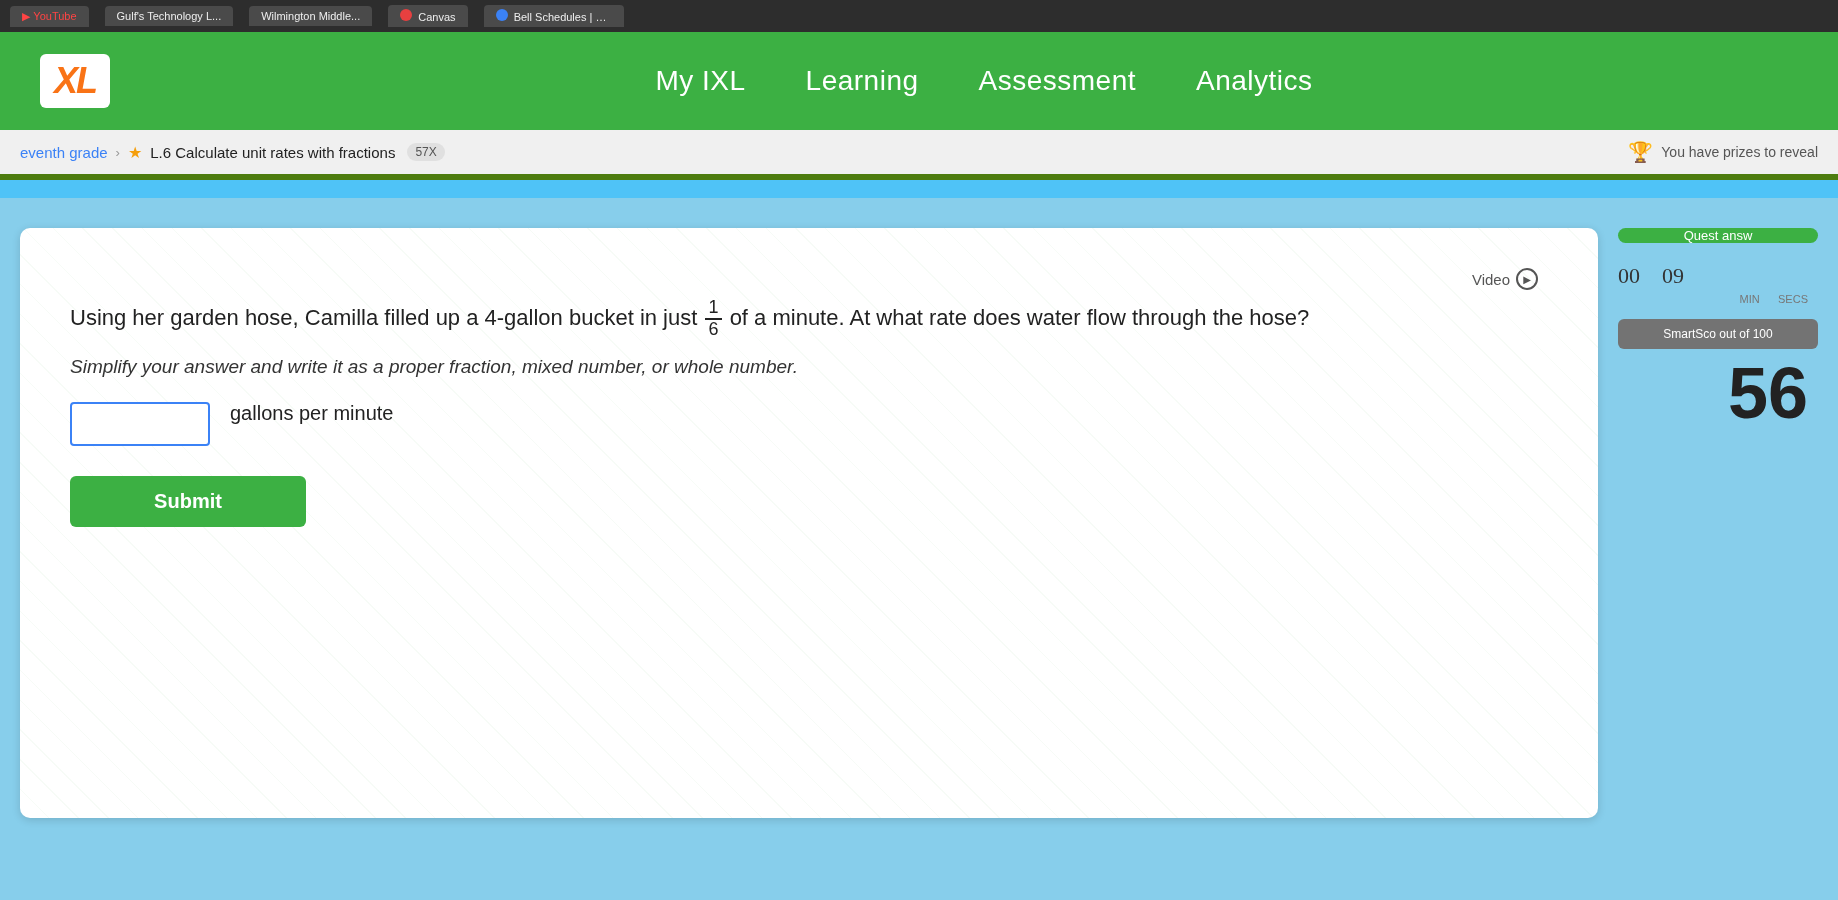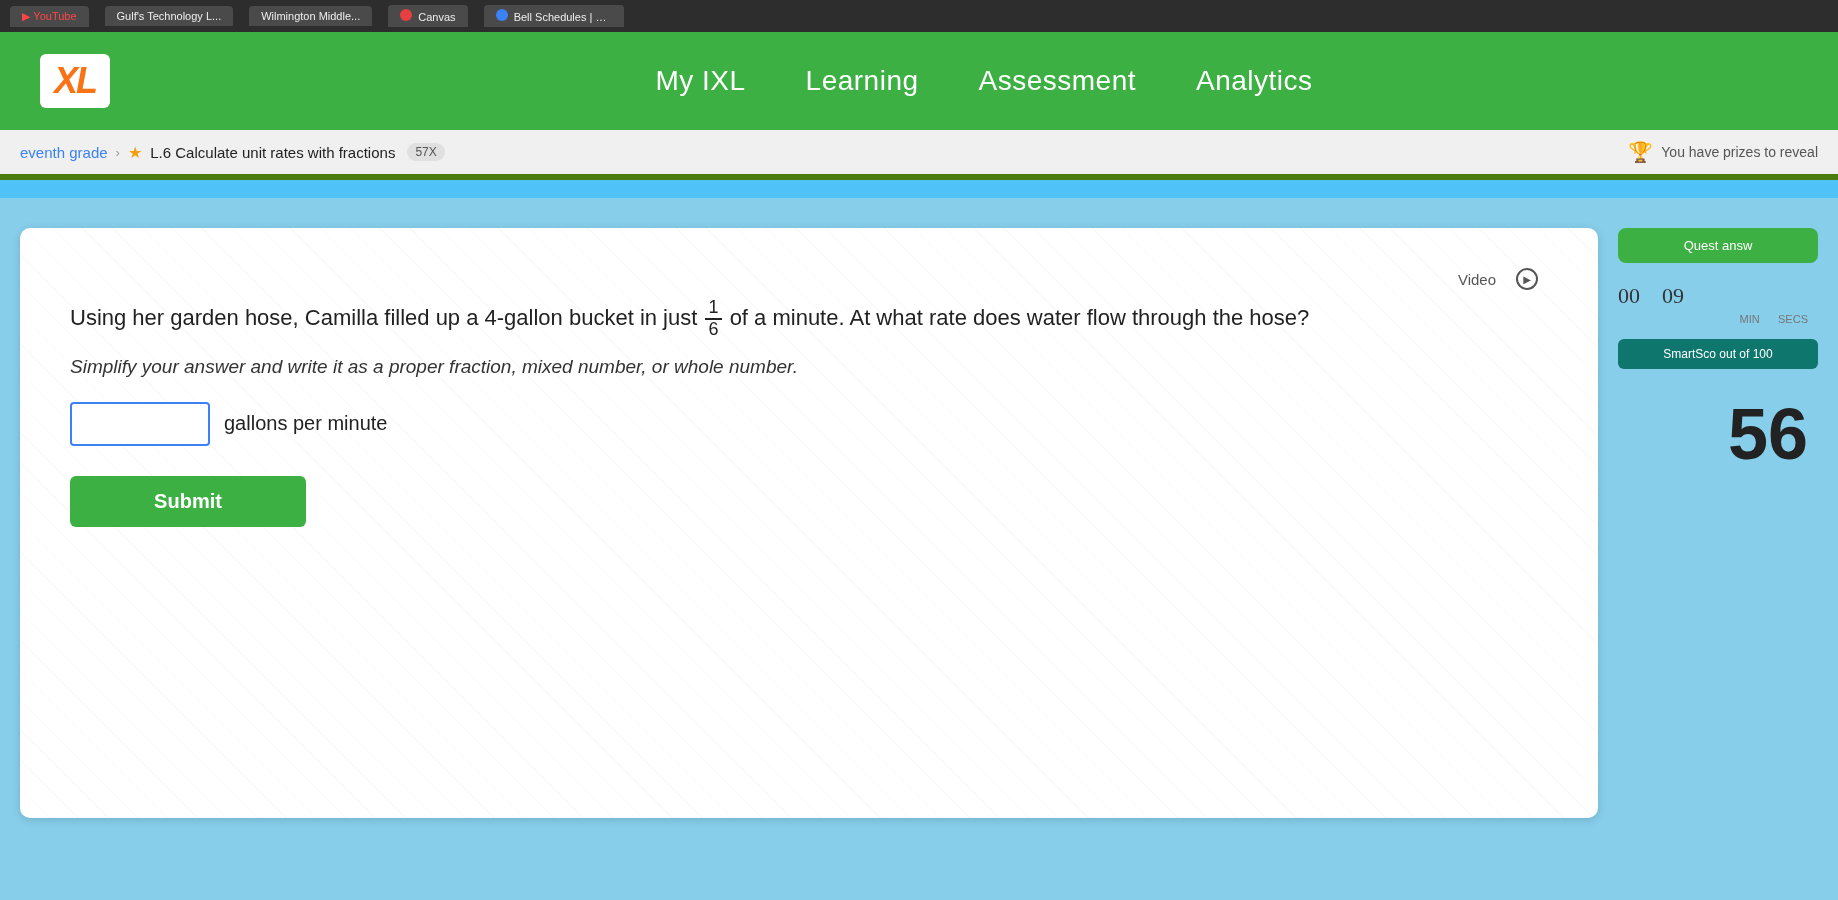--- a/index.html
+++ b/index.html
@@ -148,41 +148,41 @@
       display: flex;
       justify-content: flex-end;
       align-items: center;
       gap: 8px;
       margin-bottom: 8px;
       padding-right: 10px;
     }
     .video-btn {
       display: flex;
       align-items: center;
-      gap: 20px;
+      gap: 6px;
       color: #555;
       font-size: 15px;
       cursor: pointer;
     }
     .video-circle {
       width: 22px;
       height: 22px;
       border: 2px solid #555;
       border-radius: 50%;
       display: flex;
       align-items: center;
       justify-content: center;
       font-size: 10px;
     }
 
     
     .quest-answer-btn {
       background: #3cb043;
       color: #fff;
-      padding: 10px 14px;
+      padding: 0 14px;
       border-radius: 8px;
       font-size: 13px;
       cursor: pointer;
       text-align: center;
       margin-bottom: 20px;
     }
 
     
     .score-25 {
       color: #222;
@@ -218,28 +218,28 @@
     .timer-labels {
       text-align: right;
       padding-right: 10px;
       font-size: 11px;
       color: #777;
       margin-bottom: 14px;
     }
 
     
     .smart-score-btn {
-      background: #0f766e;
+      background: #737373;
       color: #fff;
       padding: 8px 12px;
       border-radius: 6px;
       font-size: 12px;
       cursor: pointer;
       text-align: center;
-      margin-bottom: 29px;
+      margin-bottom: 8px;
     }
 
     
     .score-56 {
       color: #222;
       font-size: 72px;
       font-weight: bold;
       text-align: right;
       padding-right: 10px;
       line-height: 1;
@@ -273,22 +273,21 @@
     .instruction-text {
       font-size: 19px;
       color: #333;
       font-style: italic;
       margin-bottom: 24px;
     }
 
     
     .answer-row {
       display: flex;
-      align-items: center;
-      gap: 14px;
+      gap: 20px;
       margin-bottom: 30px;
     }
     .answer-input {
       width: 140px;
       height: 44px;
       border: 2px solid #3b82f6;
       border-radius: 4px;
       font-size: 18px;
       padding: 0 10px;
       outline: none;

